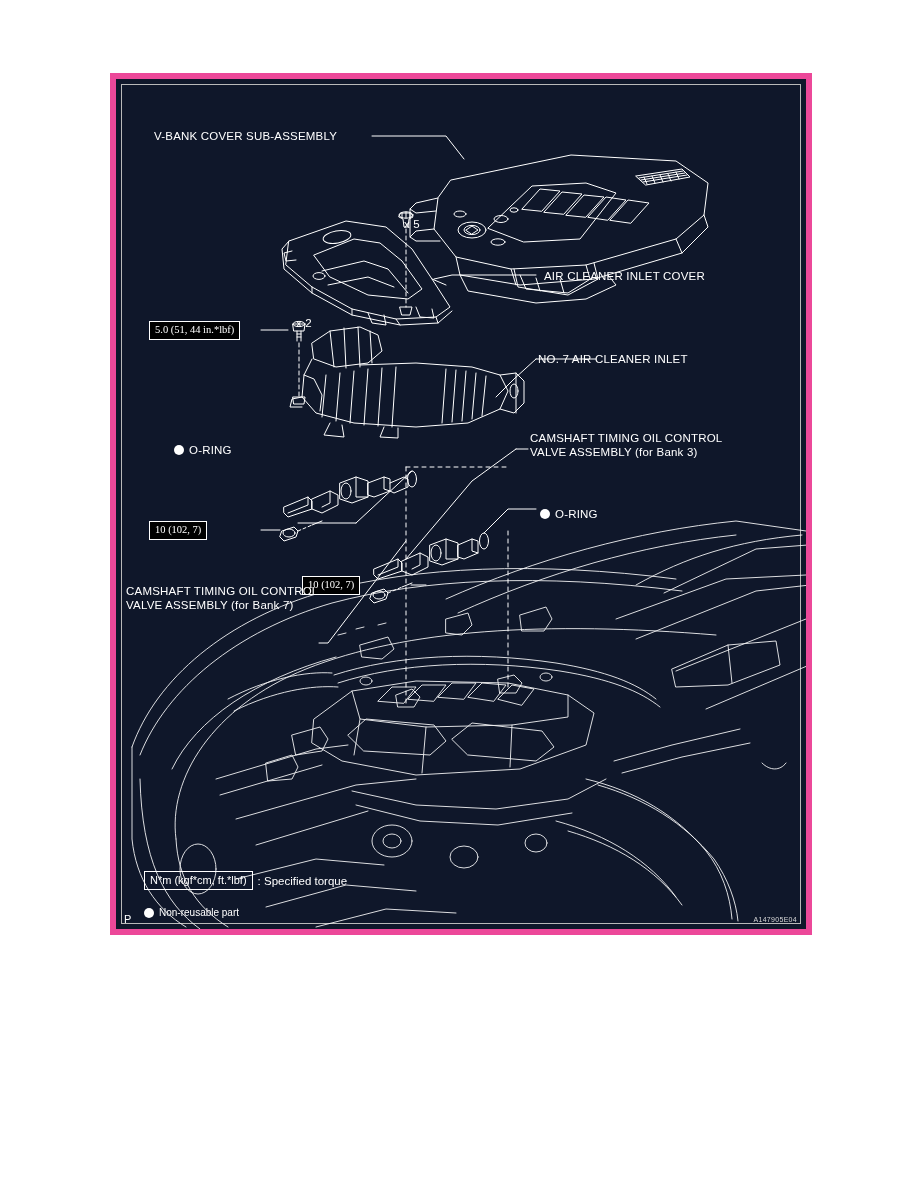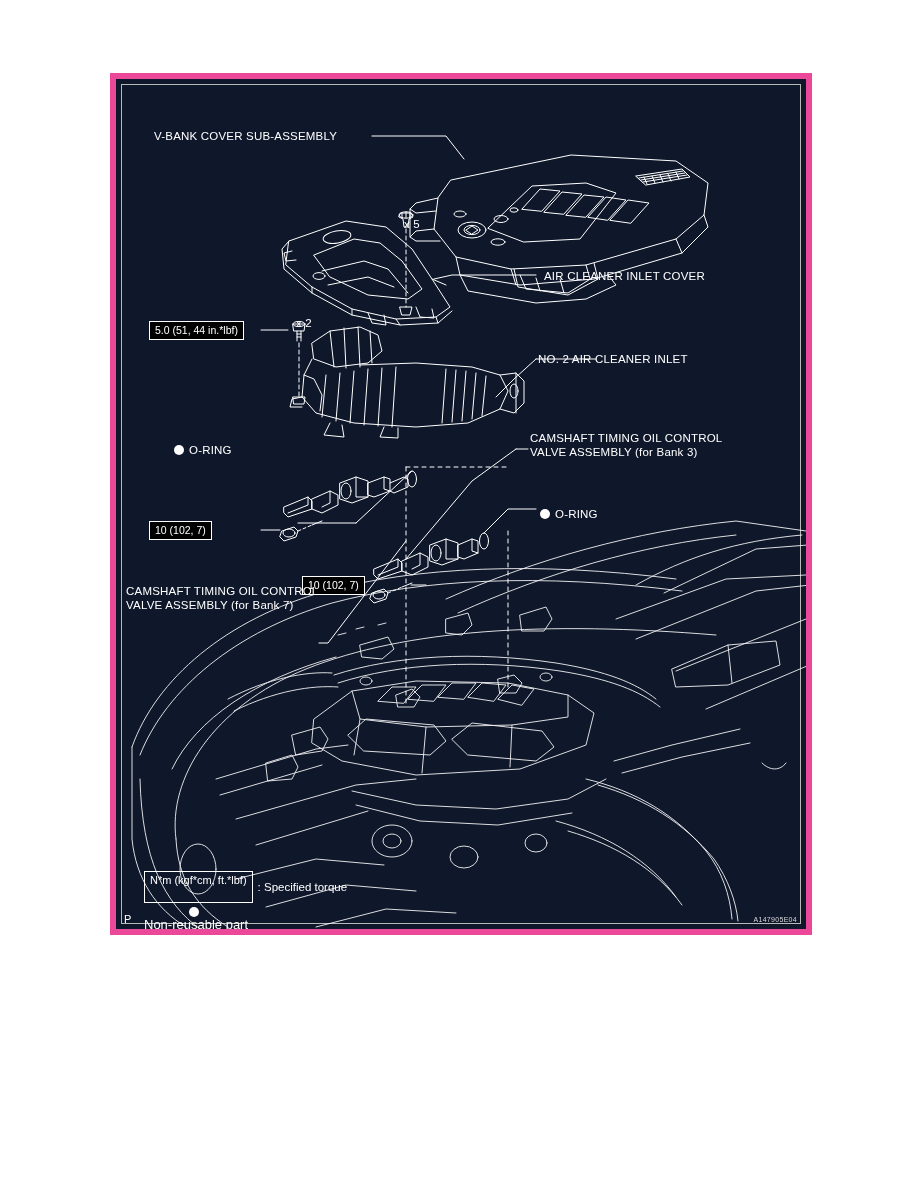--- a/index.html
+++ b/index.html
@@ -55,21 +55,21 @@
     line-height: 14px;
   }
   .lbl.two-line { white-space: normal; }
 
   
   .torque-box {
     position: absolute;
     border: 1px solid #ffffff;
     color: #ffffff;
     background: #000000;
-    font-family: Liberation Sans, sans-serif;
+    font-family: Liberation Serif, serif;
     font-size: 10.5px;
     padding: 2px 5px 3px 5px;
     white-space: nowrap;
     line-height: 12px;
   }
 
   
   .dot {
     display: inline-block;
     width: 10px;
@@ -85,34 +85,33 @@
     position: absolute;
     left: 28px;
     top: 792px;
     display: flex;
     align-items: center;
     color: #fff;
     font-size: 11.5px;
   }
   #legend-torque .boxed {
     border: 1px solid #ffffff;
-    padding: 2px 5px 16px 5px;
+    padding: 2px 5px 3px 5px;
     font-size: 11px;
     line-height: 12px;
   }
   #legend-torque .suffix { margin-left: 5px; }
   #legend-nonreuse {
     position: absolute;
     left: 28px;
     top: 828px;
     color: #fff;
-    font-size: 13px;
+    font-size: 10px;
     display: flex;
-    align-items: center;
-    flex-direction: column;
+    align-items: flex-end;
   }
   #corner-p {
     position: absolute;
     left: 8px;
     bottom: 4px;
     color: #ffffff;
     font-size: 11px;
     font-family: "Liberation Sans", sans-serif;
   }
   #figure-code {
@@ -391,21 +390,21 @@
 
         <path d="M646 684 C 654 692, 664 692, 670 684"></path>
       </g>
     </g>
   </svg>
 
   <div class="lbl" style="left:38px; top:50px;">V-BANK COVER SUB-ASSEMBLY</div>
 
   <div class="lbl" style="left:428px; top:190px;">AIR CLEANER INLET COVER</div>
 
-  <div class="lbl" style="left:422px; top:273px;">NO. 2 AIR CLEANER INLET</div>
+  <div class="lbl" style="left:422px; top:273px;">NO. 7 AIR CLEANER INLET</div>
 
   <div class="lbl" style="left:288px; top:131px;margin-top:7px;">x 5</div>
 
   <div class="lbl" style="left:180px; top:237px;">x 2</div>
 
   <div class="torque-box" style="left:33px; top:242px;">5.0 (51, 44 in.*lbf)</div>
 
   <div class="torque-box" style="left:33px; top:442px;">10 (102, 7)</div>
 
   <div class="torque-box" style="left:186px; top:497px;">10 (102, 7)</div>

